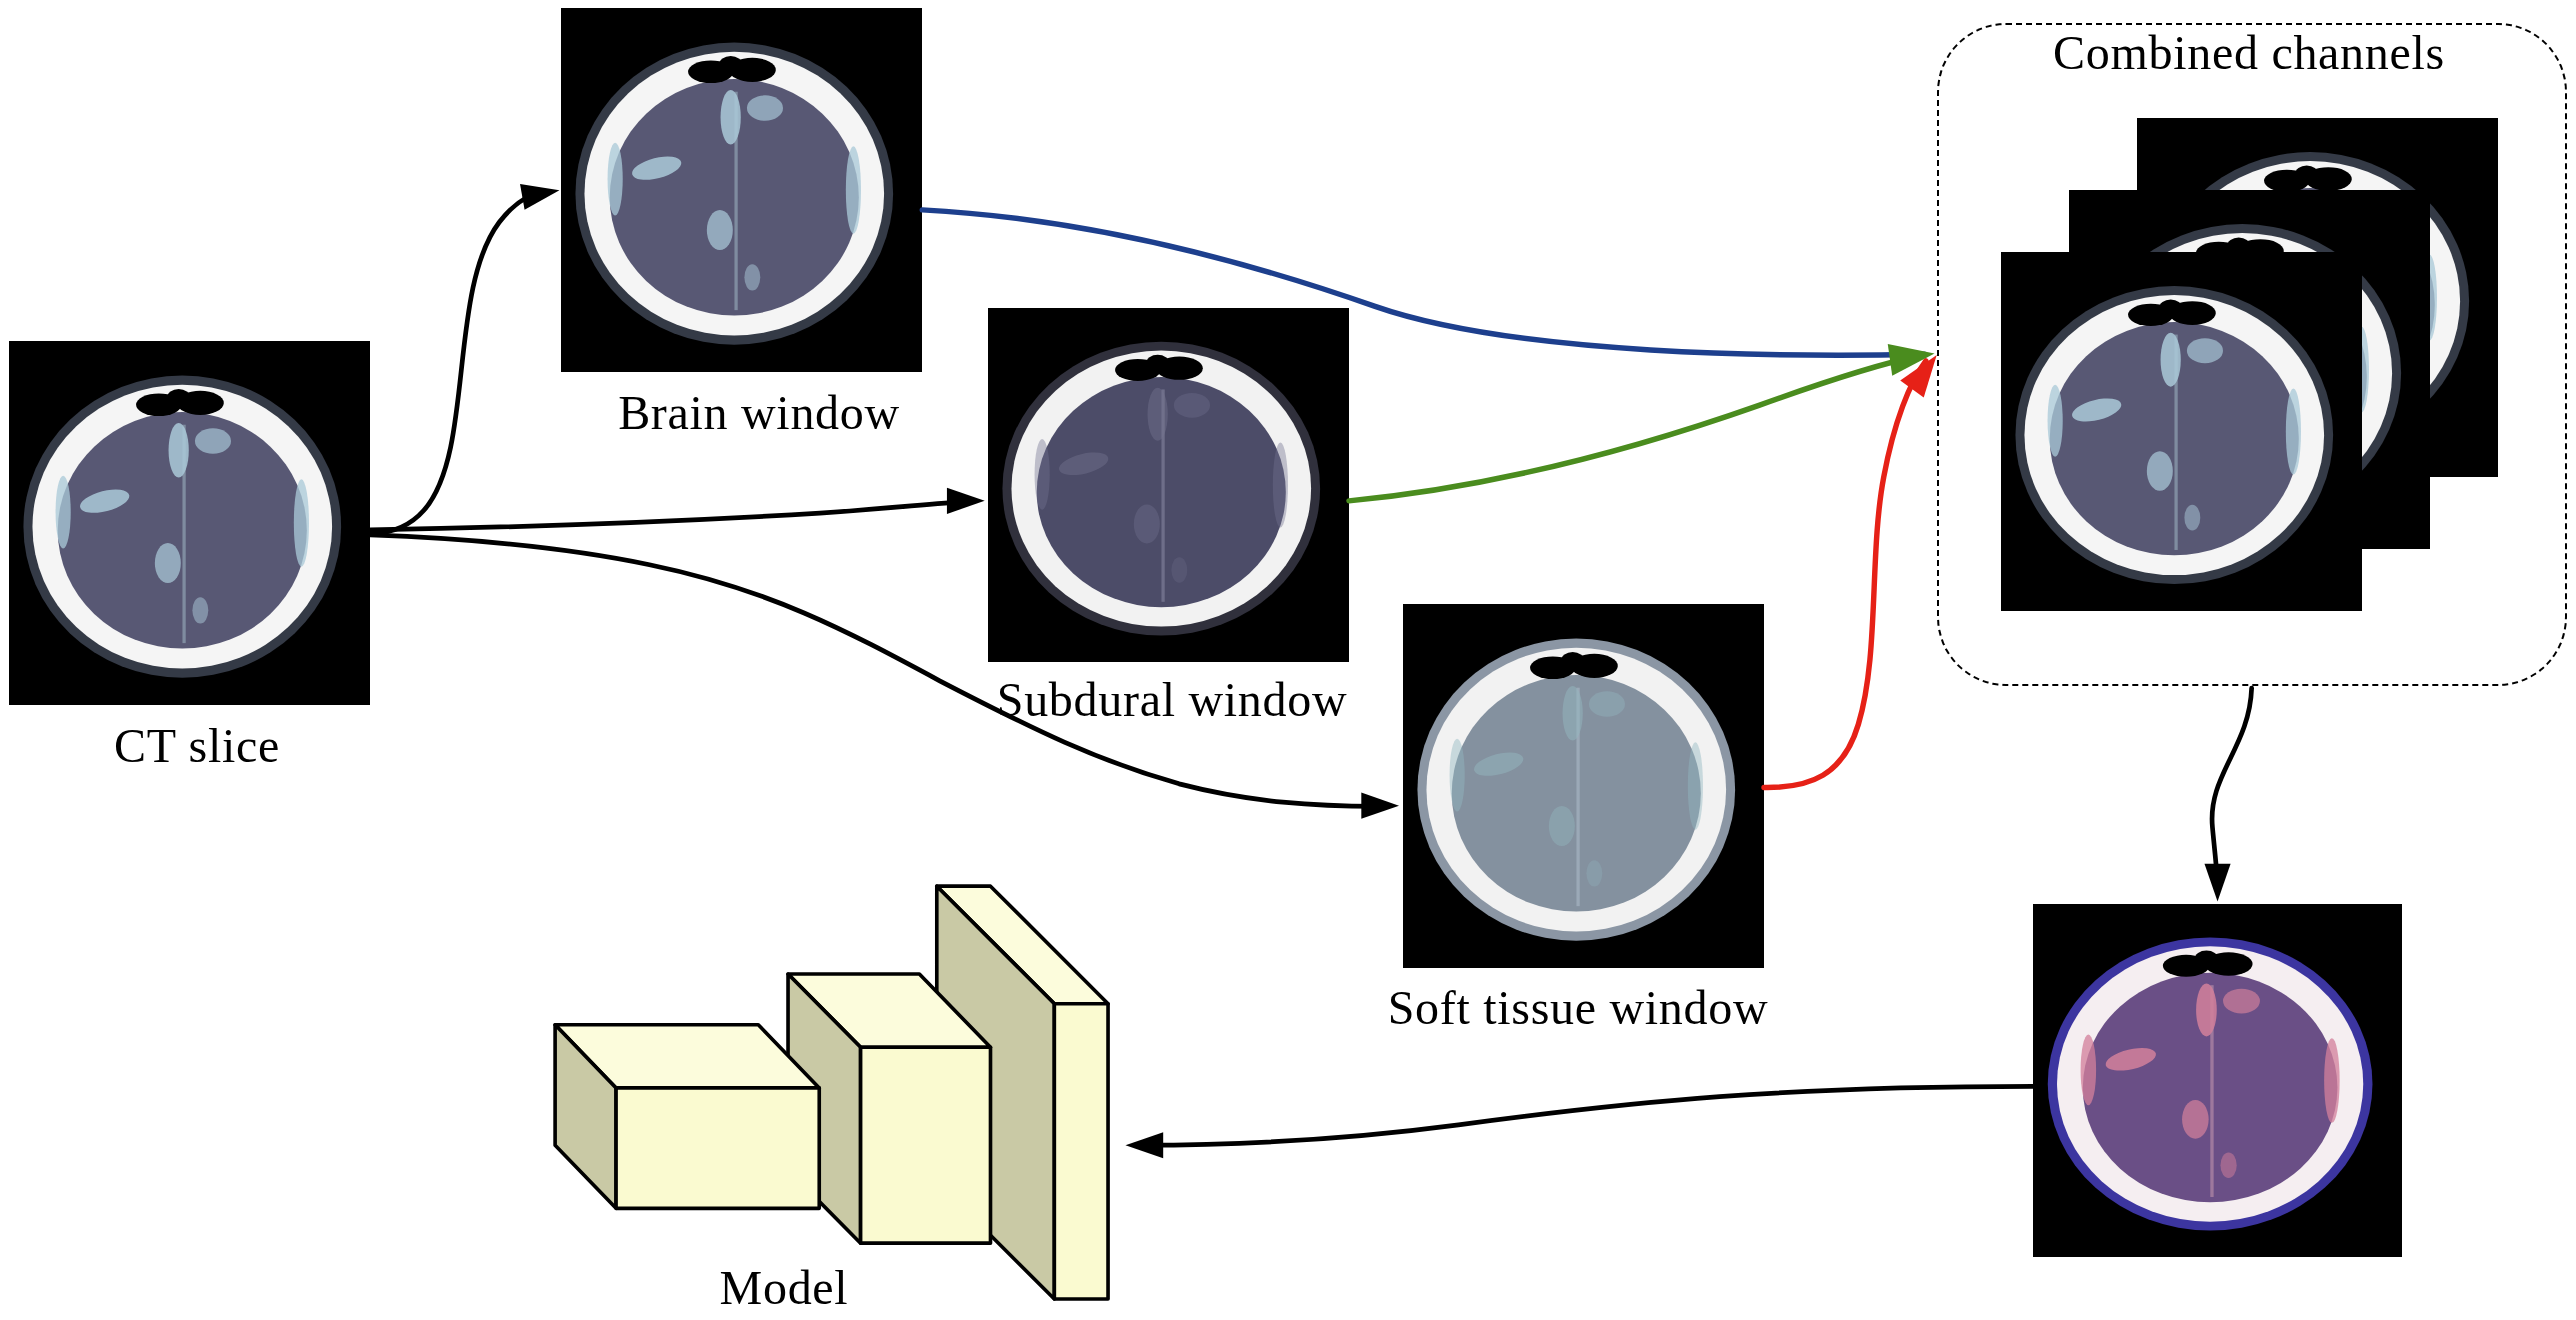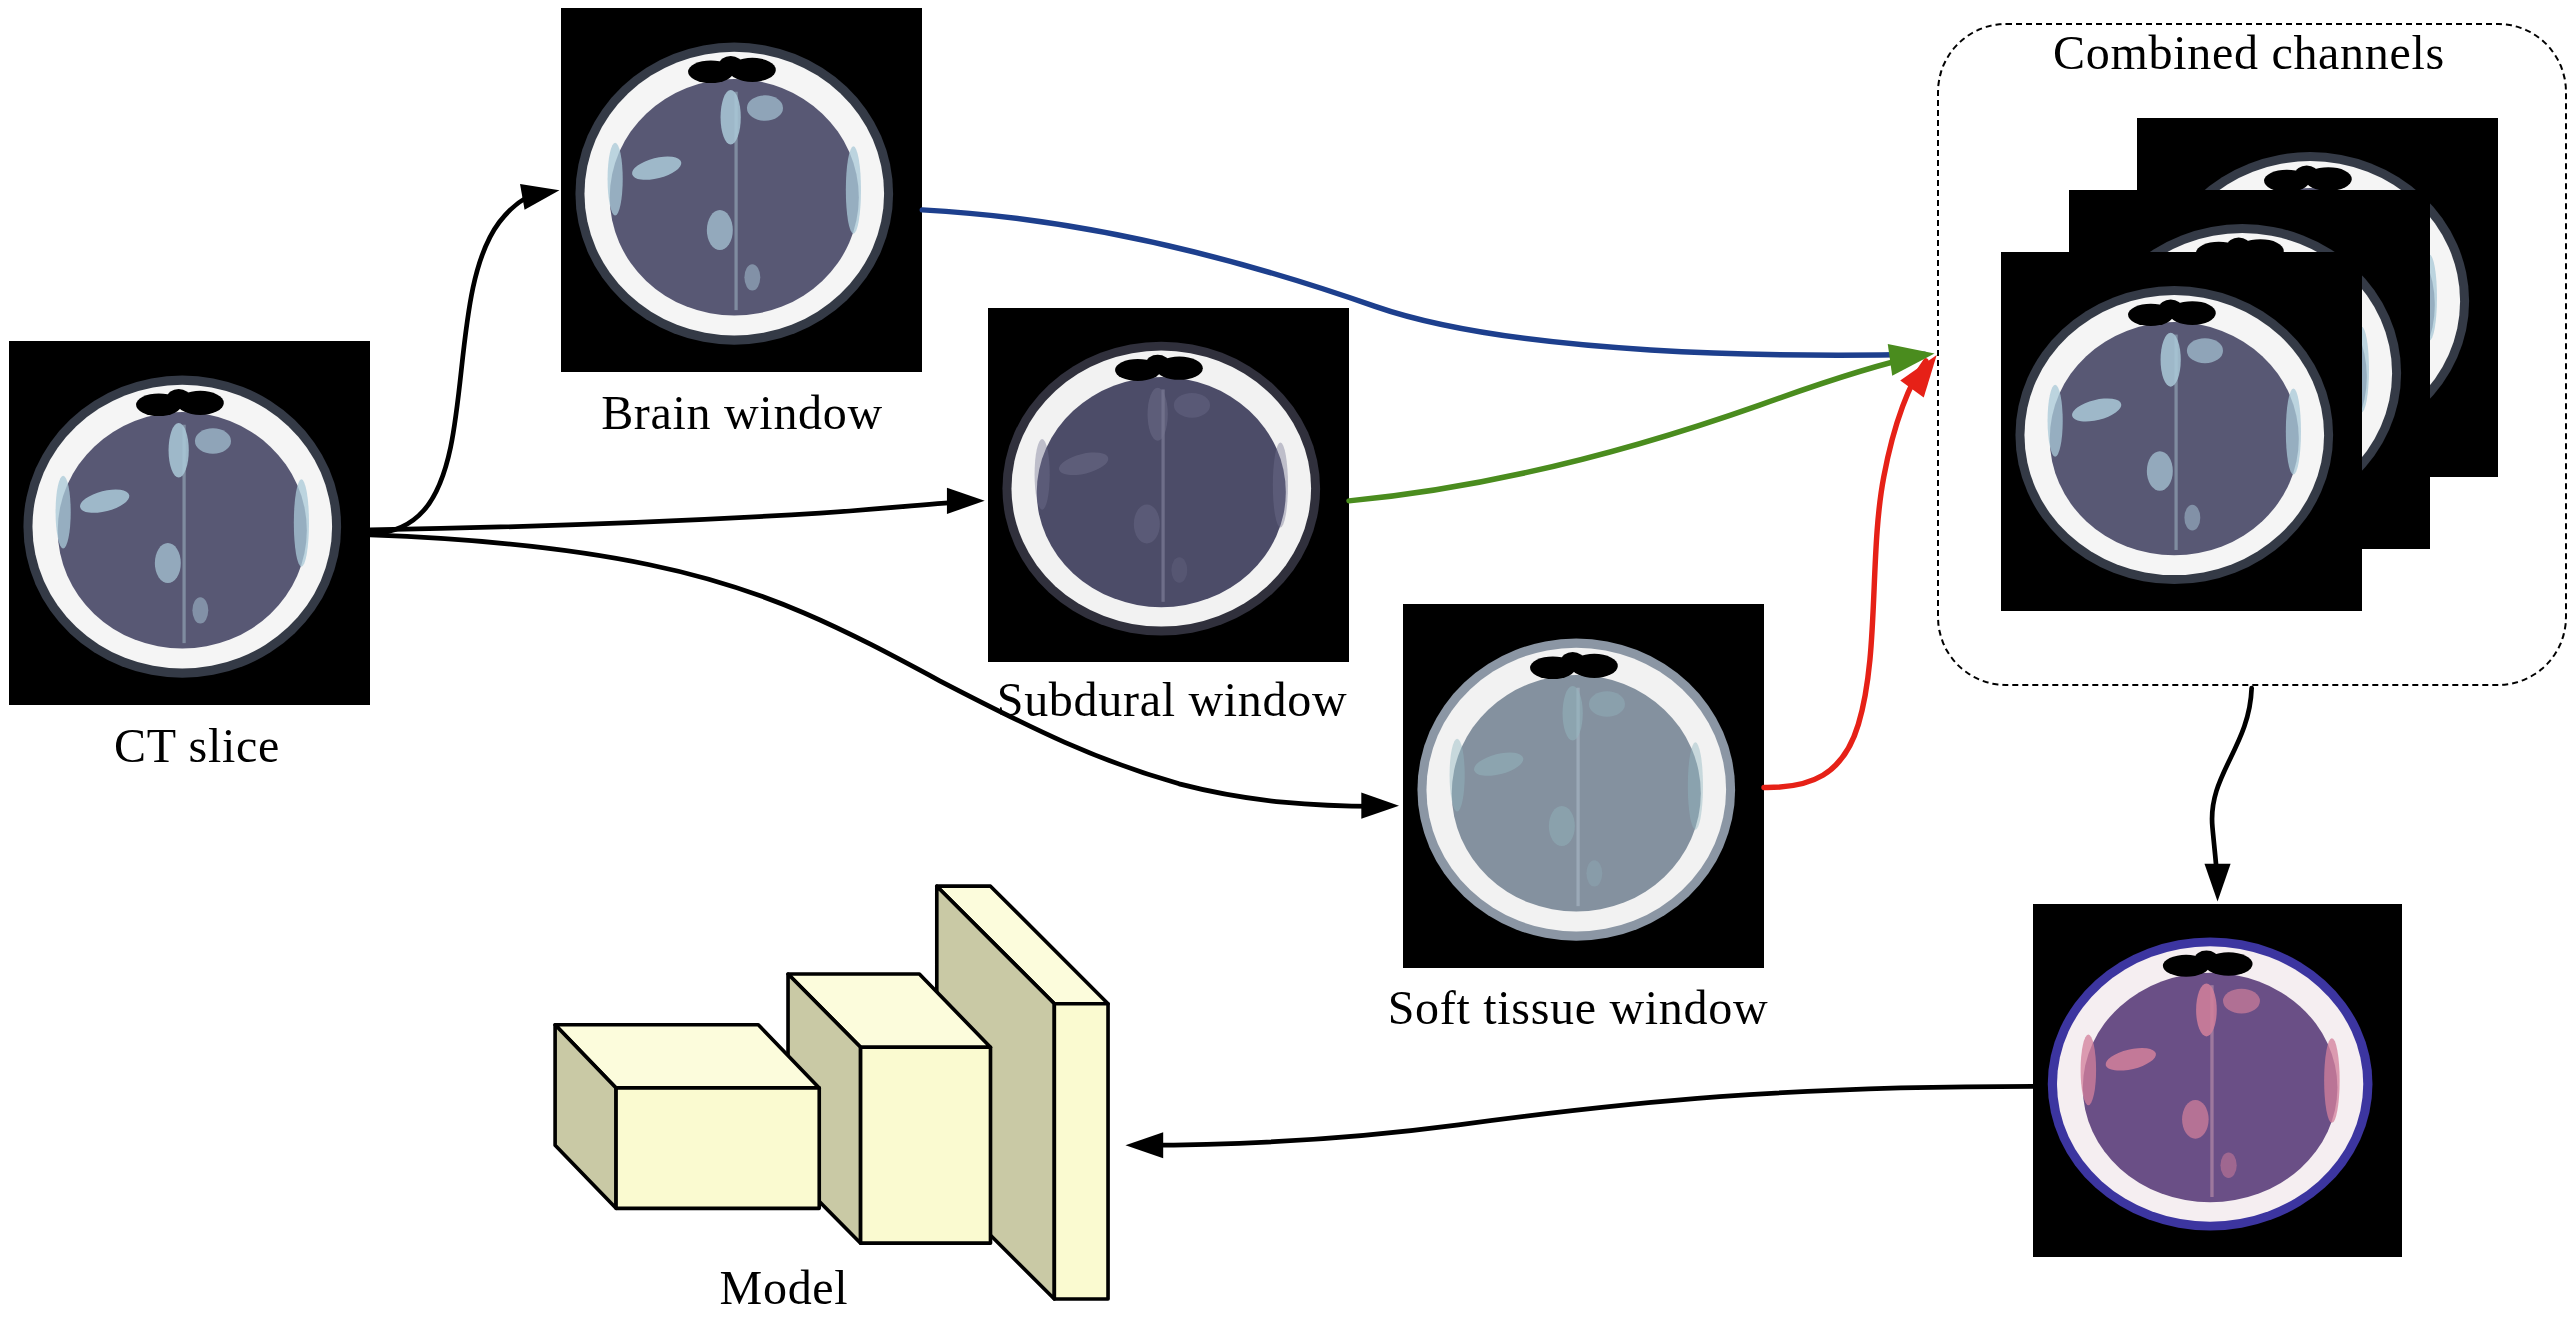--- a/index.html
+++ b/index.html
@@ -152,21 +152,21 @@
   <ellipse cx="44" cy="61" rx="3.6" ry="5.5" fill="#d2809b" opacity="0.7224999999999999"></ellipse>
   <ellipse cx="53" cy="74" rx="2.2" ry="3.6" fill="#d2809b" opacity="0.51"></ellipse>
   <ellipse cx="15" cy="47" rx="2.1" ry="10" fill="#d2809b" opacity="0.765"></ellipse>
   <ellipse cx="81" cy="50" rx="2.1" ry="12" fill="#d2809b" opacity="0.765"></ellipse>
   <ellipse cx="41.5" cy="17.5" rx="6.3" ry="3.1" fill="#000"></ellipse>
   <ellipse cx="53" cy="17" rx="6.5" ry="3.3" fill="#000"></ellipse>
   <ellipse cx="47" cy="15.6" rx="3.2" ry="2.4" fill="#000"></ellipse>
 </svg></div>
 
   <div class="lbl" style="left:189px;top:745px;margin-left:8px;">CT slice</div>
-  <div class="lbl" style="left:742px;top:412px;">Brain window</div>
+  <div class="lbl" style="left:759px;top:412px;">Brain window</div>
   <div class="lbl" style="left:1172px;top:699px;">Subdural window</div>
   <div class="lbl" style="left:1578px;top:1007px;">Soft tissue window</div>
   <div class="lbl" style="left:784px;top:1287px;">Model</div>
 
   <svg id="fig-svg" viewBox="0 0 3550 1820">
       <g>
         <polygon points="1291,1221 1365,1221 1527,1383 1453,1383" fill="#fcfcdc" stroke="#000000" stroke-width="5" stroke-linejoin="round"></polygon>
         <polygon points="1291,1221 1453,1383 1453,1790 1291,1628" fill="#c9c9a5" stroke="#000000" stroke-width="5" stroke-linejoin="round"></polygon>
         <polygon points="1453,1383 1527,1383 1527,1790 1453,1790" fill="#fafad0" stroke="#000000" stroke-width="5" stroke-linejoin="round"></polygon>
         <polygon points="1086,1342 1267,1342 1365,1443 1186,1443" fill="#fcfcdc" stroke="#000000" stroke-width="5" stroke-linejoin="round"></polygon>

